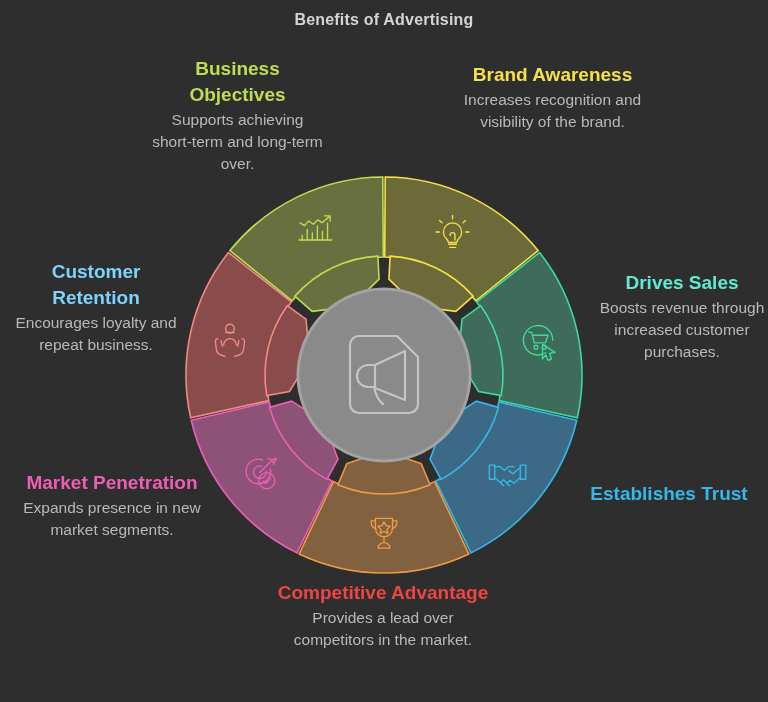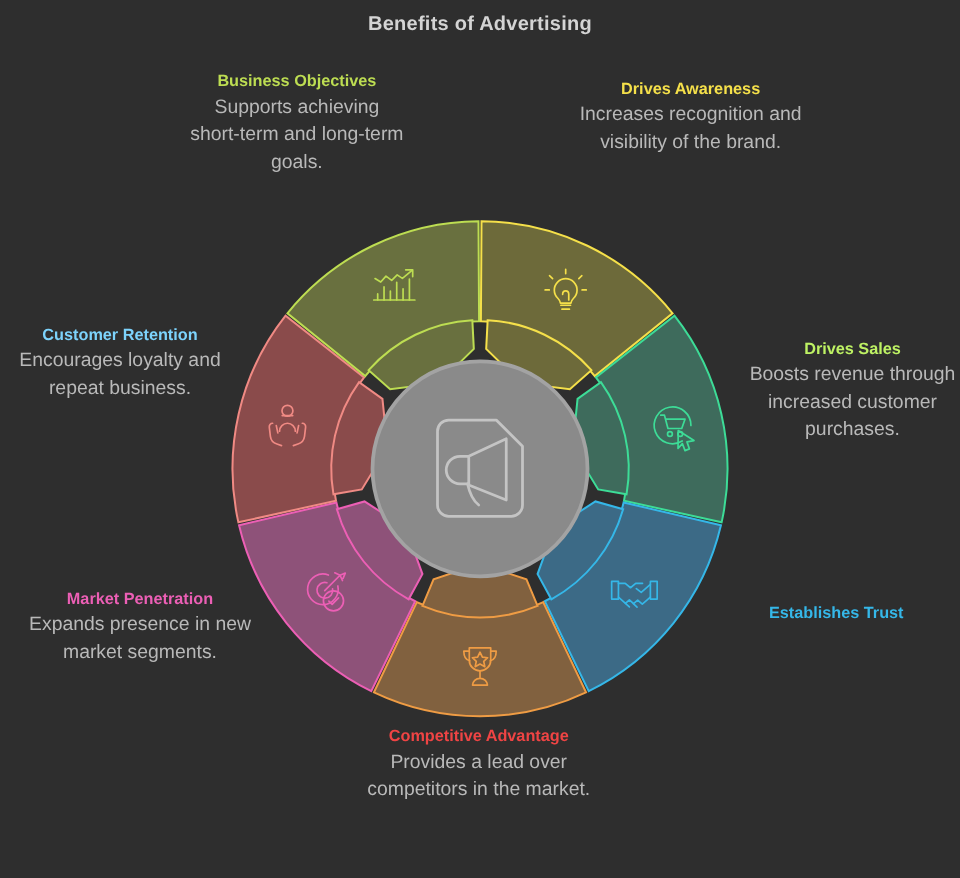--- a/index.html
+++ b/index.html
@@ -24,21 +24,21 @@
   .label {
     position: absolute;
     text-align: center;
     color: #b9b9b9;
     font-size: 15.5px;
     line-height: 1.42;
   }
   .label .hd {
     display: block;
     font-weight: bold;
-    font-size: 13px;
+    font-size: 19px;
     line-height: 1.38;
     margin-bottom: 1px;
   }
   .label .bd { display: block; }
 
   
   #lbl-business   { left: 150px;  top: 56px;  width: 175px; }
   #lbl-brand      { left: 455px;  top: 62px;  width: 195px; }
   #lbl-retention  { left: 6px;    top: 259px; width: 180px; }
   #lbl-sales      { left: 596px;  top: 270px; width: 172px; }
@@ -131,35 +131,35 @@
           <path d="M221 176 L221 225 L191 213 L191 190 Z"></path>
           <path d="M191 190 h-7 a11 11 0 0 0 0 22 h7"></path>
           <path d="M190 212 c2 9 5 14 9 17"></path>
         </g>
       </g>
     </svg>
   </div>
 
   <div class="label" id="lbl-business">
     <span class="hd" style="color: rgb(189, 221, 82);">Business Objectives</span>
-    <span class="bd">Supports achieving short-term and long-term goals.</span>
+    <span class="bd">Supports achieving short-term and long-term over.</span>
   </div>
 
   <div class="label" id="lbl-brand">
-    <span class="hd" style="color: rgb(245, 224, 74);">Drives Awareness</span>
+    <span class="hd" style="color: rgb(245, 224, 74);">Brand Awareness</span>
     <span class="bd">Increases recognition and visibility of the brand.</span>
   </div>
 
   <div class="label" id="lbl-retention">
     <span class="hd" style="color: #7dd3fc;">Customer Retention</span>
     <span class="bd">Encourages loyalty and repeat business.</span>
   </div>
 
   <div class="label" id="lbl-sales">
-    <span class="hd" style="color: #bef264;">Drives Sales</span>
+    <span class="hd" style="color: #5eead4;">Drives Sales</span>
     <span class="bd">Boosts revenue through increased customer purchases.</span>
   </div>
 
   <div class="label" id="lbl-market">
     <span class="hd" style="color: rgb(236, 95, 181);">Market Penetration</span>
     <span class="bd">Expands presence in new market segments.</span>
   </div>
 
   <div class="label" id="lbl-trust">
     <span class="hd" style="color: rgb(53, 183, 232);">Establishes Trust</span>

